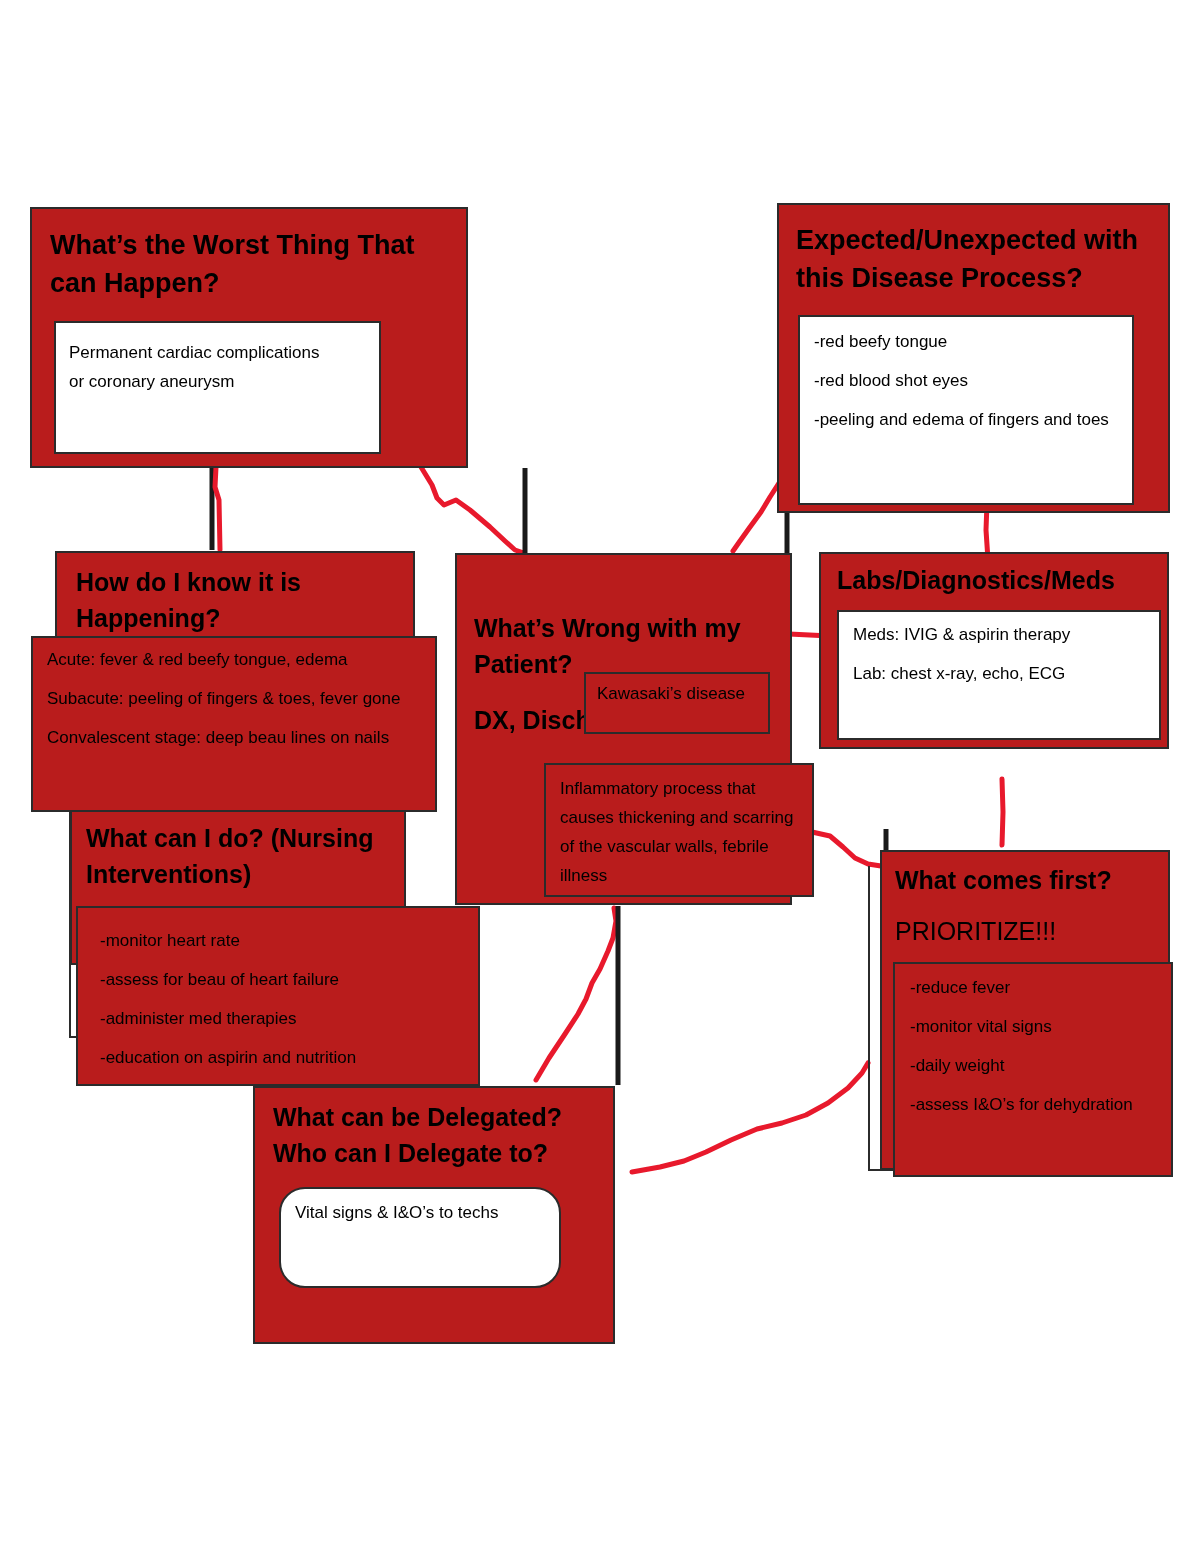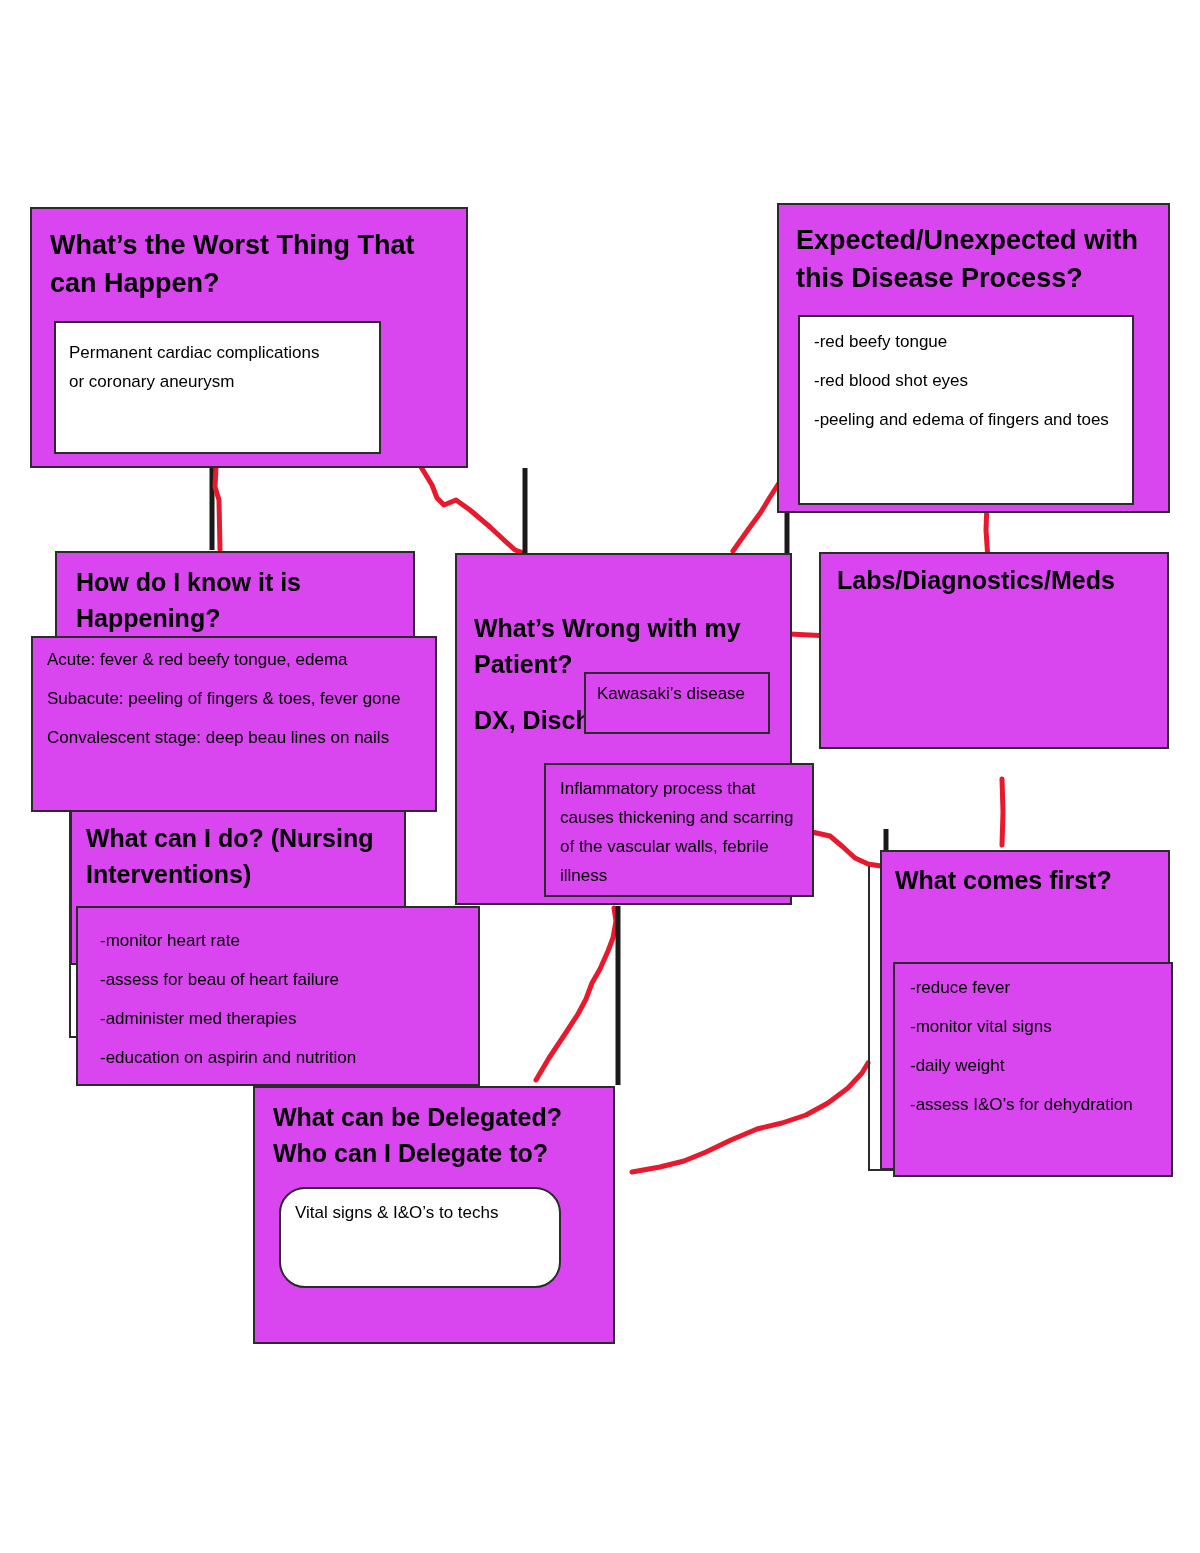--- a/index.html
+++ b/index.html
@@ -14,21 +14,21 @@
   #canvas {
     position: relative;
     width: 1200px;
     height: 1553px;
     background: #ffffff;
     overflow: hidden;
   }
   .box {
     position: absolute;
     border: 2px solid #2b2b2b;
-    background: #d946ef;
+    background: #b91c1c;
     box-sizing: border-box;
   }
   .hdr {
     font-weight: bold;
     color: #000000;
     line-height: 1.42;
   }
   .hdr-lg { font-size: 27px; }
   .hdr-md { font-size: 25px; }
   .body-txt {
@@ -145,36 +145,43 @@
   </div>
   <div class="box" style="left:584px; top:645px; width:186px; height:62px;margin-top:27px;">
     <div class="body-txt" style="position:absolute; left:11px; top:6px; width:160px; line-height:1.62;">Kawasaki’s disease</div>
   </div>
   <div class="box" style="left:544px; top:763px; width:270px; height:134px;">
     <div class="body-txt" style="position:absolute; left:14px; top:10px; width:240px; line-height:1.70;">Inflammatory process that causes thickening and scarring of the vascular walls, febrile illness</div>
   </div>
 
   <div class="box" style="left:819px; top:552px; width:350px; height:197px;">
     <div class="hdr hdr-md" style="position:absolute; left:16px; top:9px; width:330px;">Labs/Diagnostics/Meds</div>
+    <div class="inner" style="left:16px; top:56px; width:324px; height:130px;">
+      <div class="body-txt" style="position:absolute; left:14px; top:12px; width:300px;">
+        <p>Meds: IVIG &amp; aspirin therapy</p>
+        <p>Lab: chest x-ray, echo, ECG</p>
+      </div>
+    </div>
   </div>
 
   <div class="box" style="left:70px; top:810px; width:336px; height:155px;">
     <div class="hdr hdr-md" style="position:absolute; left:14px; top:9px; width:310px;">What can I do? (Nursing Interventions)</div>
   </div>
   <div class="box" style="left:76px; top:906px; width:404px; height:180px;">
     <div class="body-txt" style="position:absolute; left:22px; top:22px; width:370px;">
       <p>-monitor heart rate</p>
       <p>-assess for beau of heart failure</p>
       <p>-administer med therapies</p>
       <p>-education on aspirin and nutrition</p>
     </div>
   </div>
 
   <div class="box" style="left:880px; top:850px; width:290px; height:320px;">
     <div class="hdr hdr-md" style="position:absolute; left:13px; top:11px; width:265px;">What comes first?</div>
+    <div class="hdr hdr-md" style="position:absolute; left:13px; top:62px; width:265px; font-weight:normal;">PRIORITIZE!!!</div>
   </div>
   <div class="box" style="left:893px; top:962px; width:280px; height:215px;">
     <div class="body-txt" style="position:absolute; left:15px; top:13px; width:245px;">
       <p>-reduce fever</p>
       <p>-monitor vital signs</p>
       <p>-daily weight</p>
       <p>-assess I&amp;O’s for dehydration</p>
     </div>
   </div>
 

